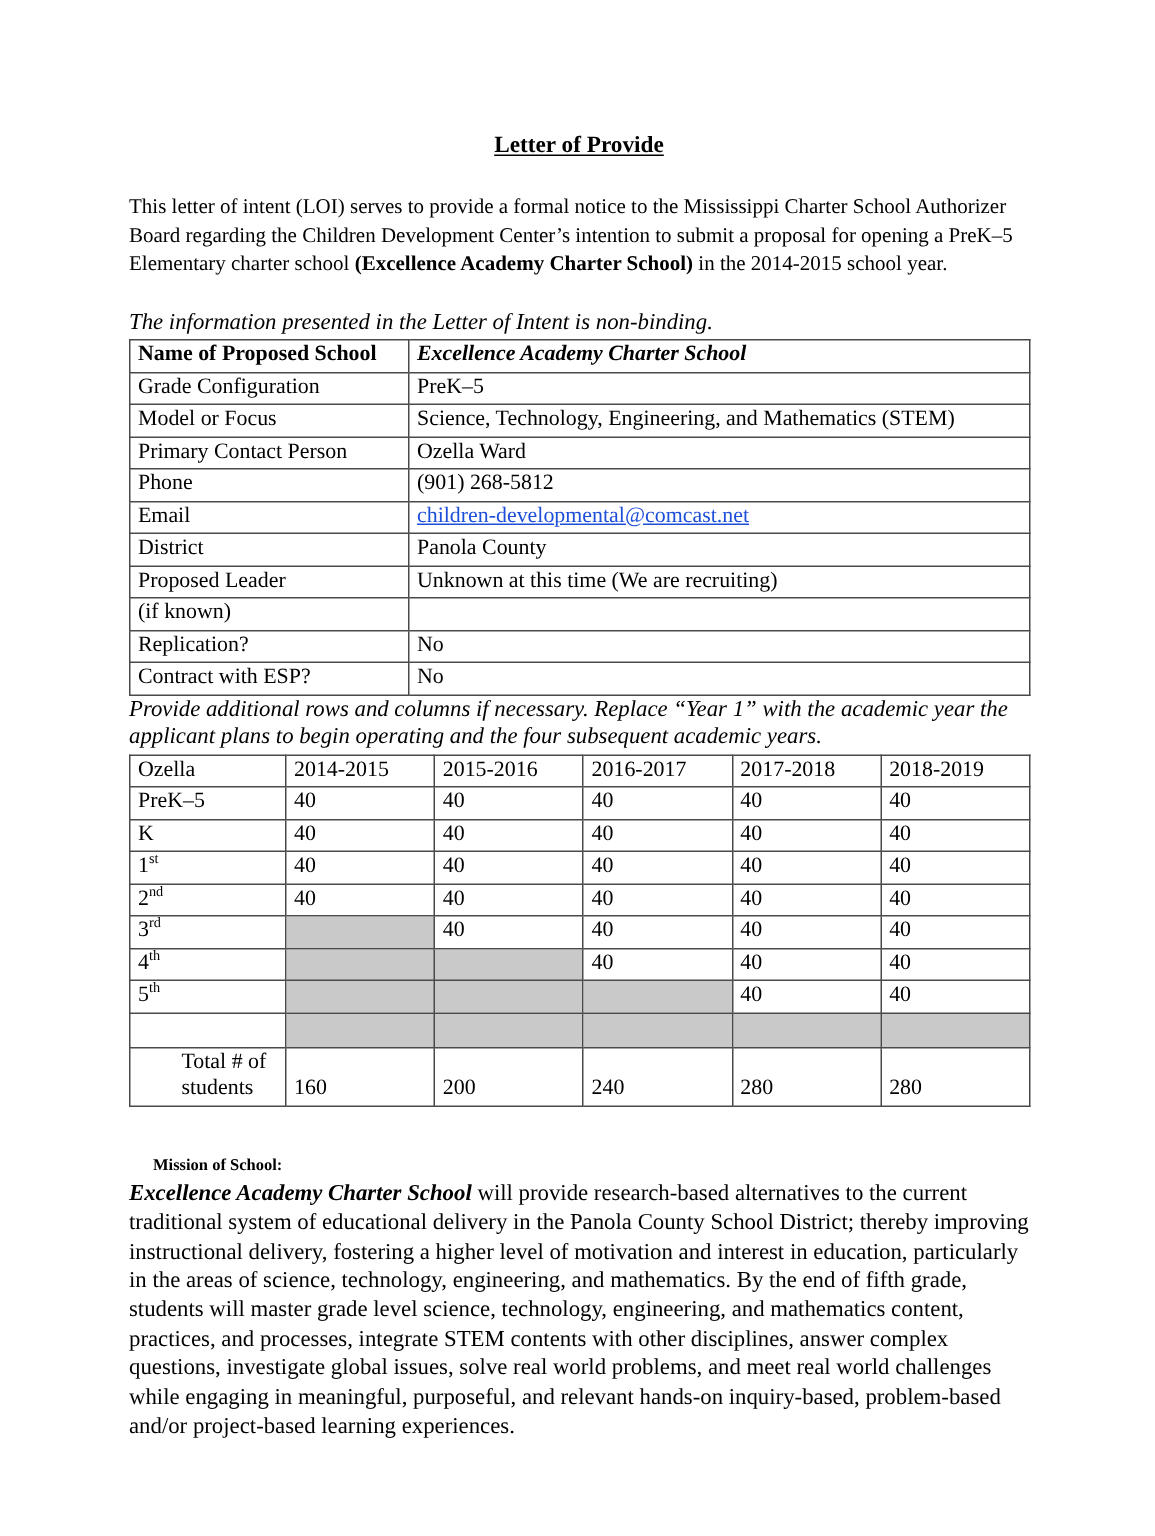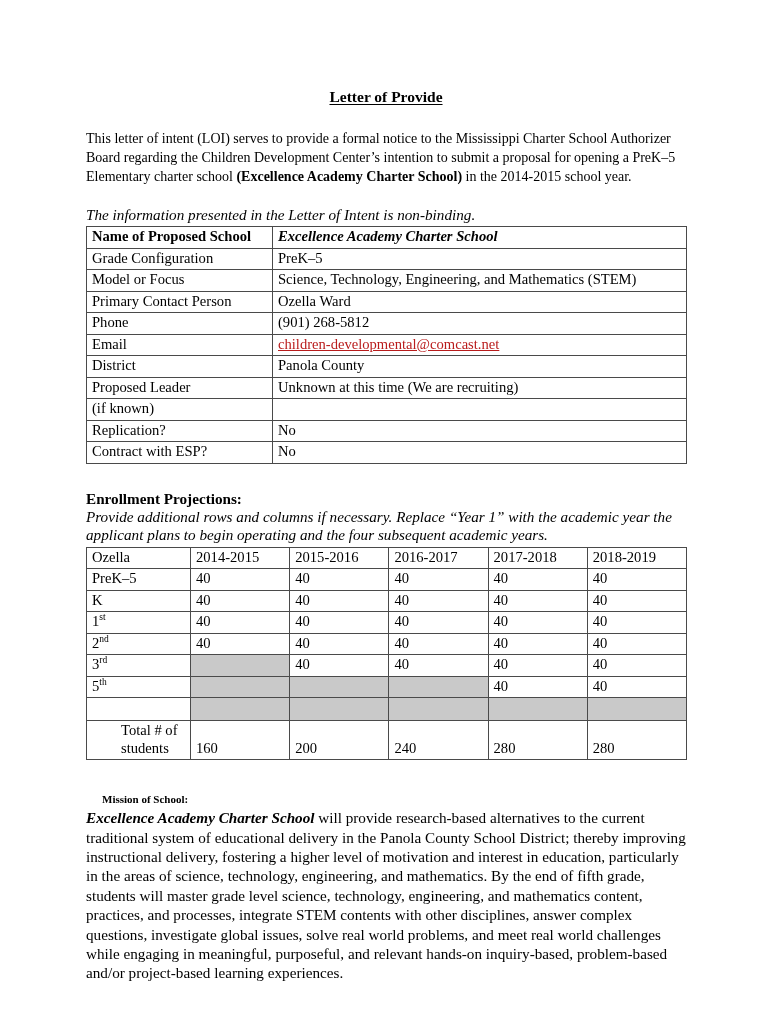--- a/index.html
+++ b/index.html
@@ -71,21 +71,21 @@
   
   .info-table col.c1 { width: 186px; }
   .info-table col.c2 { width: 414px; }
   .info-table td.label { }
   .info-table td.label.bold { font-weight: bold; }
   .info-table td.value.bolditalic {
     font-weight: bold;
     font-style: italic;
   }
   .email-link {
-    color: #b91c1c;
+    color: #1d4ed8;
     text-decoration: underline;
   }
 
   
   .section-head {
     font-weight: bold;
     font-size: 15.2px;
     line-height: 18px;
     margin: 26px 0 0 0;
   }
@@ -187,21 +187,20 @@
           <td class="label">Replication?</td>
           <td class="value">No</td>
         </tr>
         <tr>
           <td class="label">Contract with ESP?</td>
           <td class="value">No</td>
         </tr>
       </tbody>
   </table>
 
-  <div class="section-head">Enrollment Projections:</div>
   <div class="section-note">Provide additional rows and columns if necessary. Replace “Year 1” with the academic year the applicant plans to begin operating and the four subsequent academic years.</div>
 
   <table class="doc-table enroll-table">
     <colgroup>
         <col class="g">
         <col class="y">
         <col class="y">
         <col class="y">
         <col class="y">
         <col class="y">
@@ -249,20 +248,28 @@
         </tr>
         <tr>
           <td><span>3</span><sup>rd</sup></td>
           <td class="shade">&nbsp;</td>
           <td>40</td>
           <td>40</td>
           <td>40</td>
           <td>40</td>
         </tr>
         <tr>
+          <td><span>4</span><sup>th</sup></td>
+          <td class="shade">&nbsp;</td>
+          <td class="shade">&nbsp;</td>
+          <td>40</td>
+          <td>40</td>
+          <td>40</td>
+        </tr>
+        <tr>
           <td><span>5</span><sup>th</sup></td>
           <td class="shade">&nbsp;</td>
           <td class="shade">&nbsp;</td>
           <td class="shade">&nbsp;</td>
           <td>40</td>
           <td>40</td>
         </tr>
         <tr>
           <td class="blankrow">&nbsp;</td>
           <td class="shade">&nbsp;</td>

